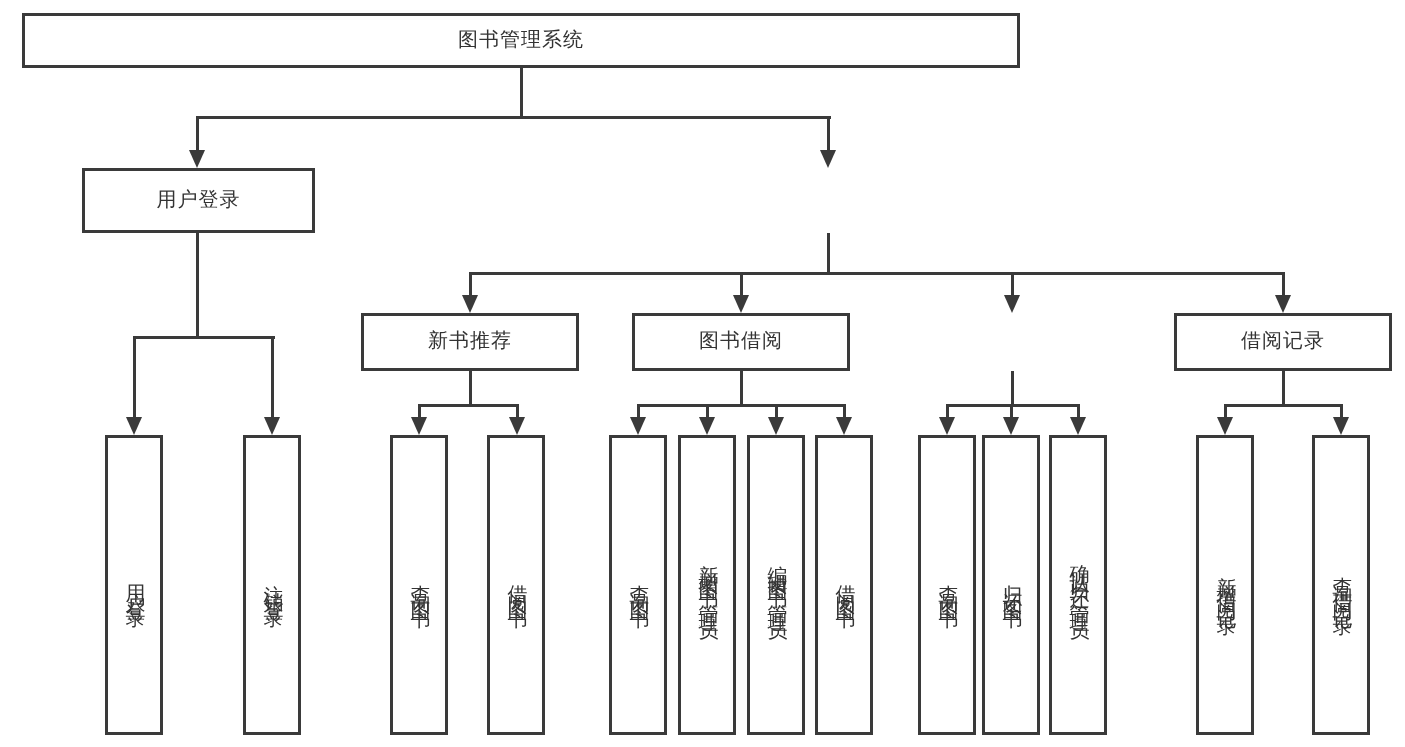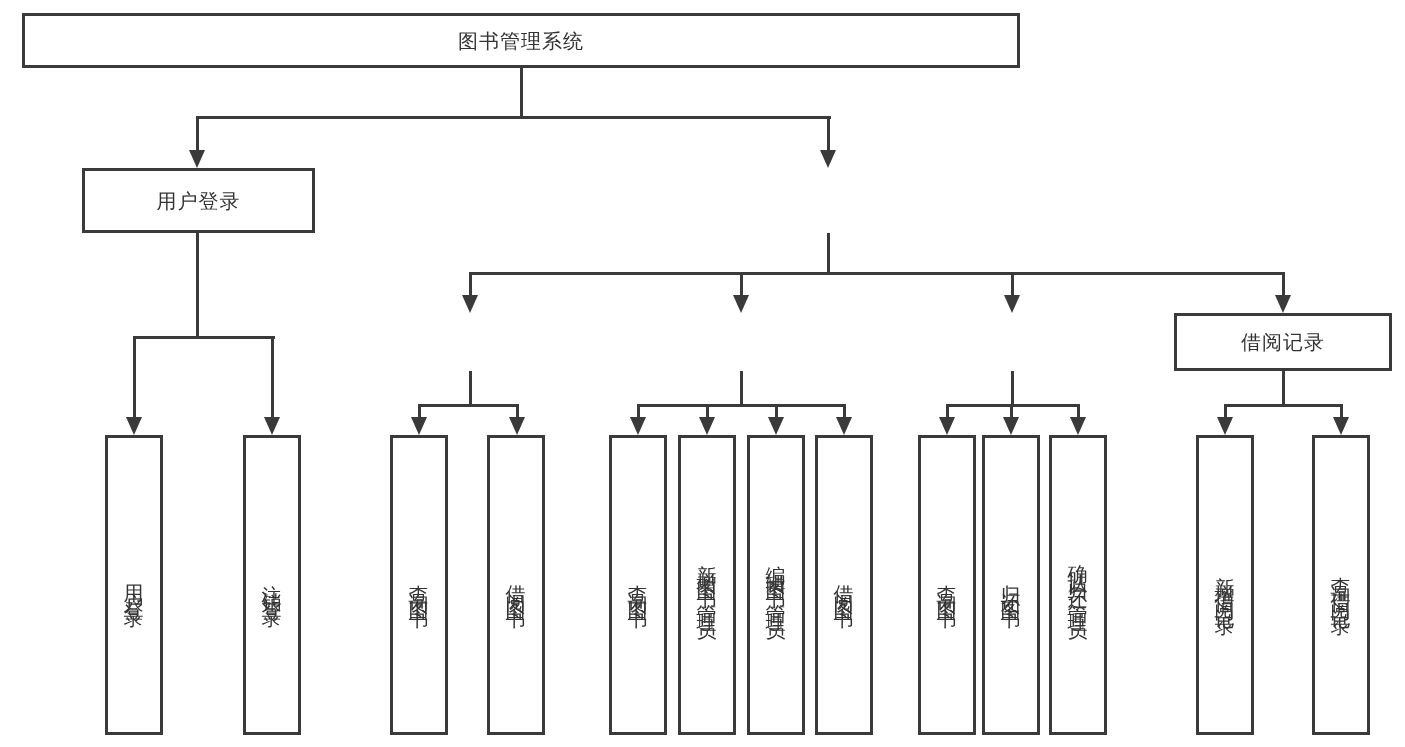--- a/index.html
+++ b/index.html
@@ -6,21 +6,21 @@
     --line:#3a3a3a;
     --text:#333333;
     --wm:#c4c4c4;
     --bg:#ffffff;
   }
   html,body{margin:0;padding:0;background:var(--bg);}
   .canvas{
     position:relative;
     width:1405px;height:747px;
     background:var(--bg);
-    font-family:Liberation Sans, sans-serif;
+    font-family:Liberation Mono, monospace;
     color:var(--text);
     overflow:hidden;
   }
   .box{
     position:absolute;
     box-sizing:border-box;
     border:3px solid var(--line);
     background:var(--bg);
     display:flex;
     align-items:center;
@@ -85,20 +85,22 @@
   <div class="hline" style="left:469px;top:272px;width:816px"></div>
   <div class="vline" style="left:469px;top:272px;height:27px"></div>
   <div class="arrow" style="left:462px;top:295px"></div>
   <div class="vline" style="left:740px;top:272px;height:27px"></div>
   <div class="arrow" style="left:733px;top:295px"></div>
   <div class="vline" style="left:1011px;top:272px;height:27px"></div>
   <div class="arrow" style="left:1004px;top:295px"></div>
   <div class="vline" style="left:1282px;top:272px;height:27px"></div>
   <div class="arrow" style="left:1275px;top:295px"></div>
 
+  <div class="box l3" style="left:361px">新书推荐</div>
+  <div class="box l3" style="left:632px">图书借阅</div>
   <div class="box l3" style="left:1174px">借阅记录</div>
 
   <div class="vline" style="left:469px;top:371px;height:36px"></div>
   <div class="hline" style="left:418px;top:404px;width:101px"></div>
   <div class="vline" style="left:418px;top:404px;height:17px"></div>
   <div class="arrow" style="left:411px;top:417px"></div>
   <div class="vline" style="left:516px;top:404px;height:17px"></div>
   <div class="arrow" style="left:509px;top:417px"></div>
 
   <div class="vline" style="left:740px;top:371px;height:36px"></div>

